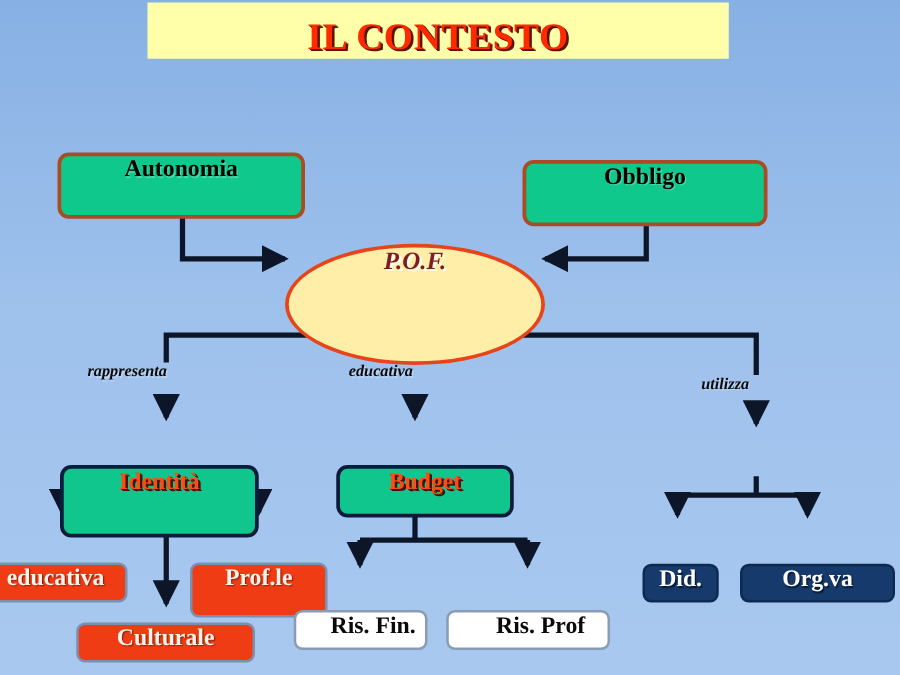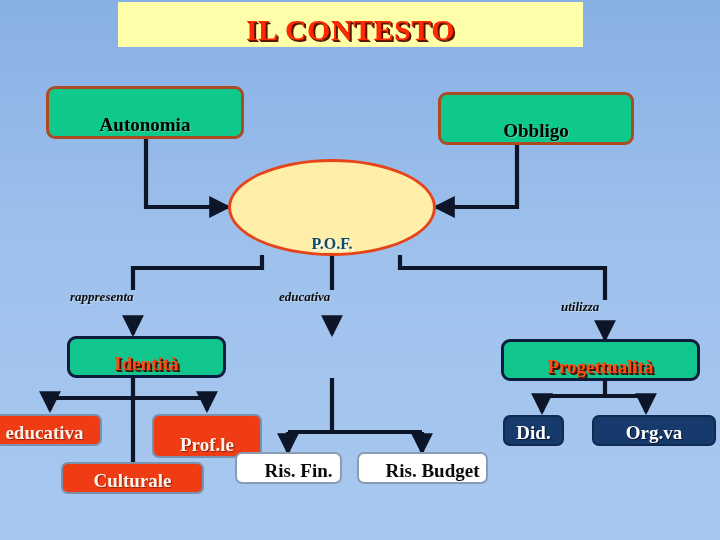--- a/index.html
+++ b/index.html
@@ -47,44 +47,46 @@
     letter-spacing: 0.5px;
     text-shadow: 2px 2px 0 #5c1400, 1px 1px 0 #7d1c00;
     white-space: nowrap;
   }
 
   
   .node {
     position: absolute;
     box-sizing: border-box;
     display: flex;
-    align-items: flex-end;
+    align-items: flex-start;
     justify-content: center;
     white-space: nowrap;
+    margin-top: 36px;
   }
 
   
   .top-box {
     background: #0fc98c;
     border: 3px solid #ab4b24;
     border-radius: 9px;
     color: #000000;
     font-size: 19px;
     font-weight: bold;
     text-shadow: 1px 1px 0 rgba(255,255,255,0.25);
   }
 
   
   #pof-ellipse {
     background: #ffeea8;
     border: 3px solid #e8441a;
     border-radius: 50%;
-    color: #0c4a6e;
-    font-size: 16px;
-    font-weight: bold;
+    color: #7f1d1d;
+    font-size: 20px;
+    font-weight: bold;
+    font-style: italic;
     text-shadow: 2px 2px 0 rgba(255,255,255,0.85);
     box-shadow: 0 0 0 0 transparent;
   }
 
   
   .verb {
     position: absolute;
     font-size: 13px;
     font-weight: bold;
     font-style: italic;
@@ -181,62 +183,62 @@
   </svg>
 
   <div id="title-banner">
     <span id="title-text">IL CONTESTO</span>
   </div>
 
   <div class="node top-box" style="left:46px; top:86px; width:198px; height:53px;">
     <span>Autonomia</span>
   </div>
 
-  <div class="node top-box" style="left:438px; top:92px; width:196px; height:53px;">
+  <div class="node top-box" style="left:418px; top:92px; width:196px; height:53px;">
     <span>Obbligo</span>
   </div>
 
   <div class="node" id="pof-ellipse" style="left:228px; top:159px; width:208px; height:97px;">
     <span>P.O.F.</span>
   </div>
 
   <div class="verb" style="left:70px; top:289px;">rappresenta</div>
   <div class="verb" style="left:279px; top:289px;">educativa</div>
   <div class="verb" style="left:561px; top:299px;">utilizza</div>
 
-  <div class="node mid-box" style="left:67px; top:336px; width:159px; height:42px;">
+  <div class="node mid-box" style="left:48px; top:336px; width:159px; height:58px;">
     <span>Identità</span>
   </div>
 
-
-  <div class="node mid-box" style="left:501px; top:339px; width:199px; height:42px;">
-    <span>Progettualità</span>
-  </div>
+  <div class="node mid-box" style="left:269px; top:336px; width:142px; height:42px;">
+    <span>Budget</span>
+  </div>
+
 
   <div class="node red-box" style="left:-13px; top:414px; width:115px; height:32px;">
     <span>educativa</span>
   </div>
 
   <div class="node red-box" style="left:152px; top:414px; width:110px; height:44px;">
     <span>Prof.le</span>
   </div>
 
   <div class="node red-box" style="left:61px; top:462px; width:143px; height:32px;">
     <span>Culturale</span>
   </div>
 
   <div class="node white-box" style="left:235px; top:452px; width:107px; height:32px;">
     <span>Ris. Fin.</span>
   </div>
 
   <div class="node white-box" style="left:357px; top:452px; width:131px; height:32px;">
-    <span>Ris. Budget</span>
-  </div>
-
-  <div class="node navy-box" style="left:503px; top:415px; width:61px; height:31px;">
+    <span>Ris. Prof</span>
+  </div>
+
+  <div class="node navy-box" style="left:514px; top:415px; width:61px; height:31px;">
     <span>Did.</span>
   </div>
 
   <div class="node navy-box" style="left:592px; top:415px; width:124px; height:31px;">
     <span>Org.va</span>
   </div>
 
 </div>
 
 </body></html>

